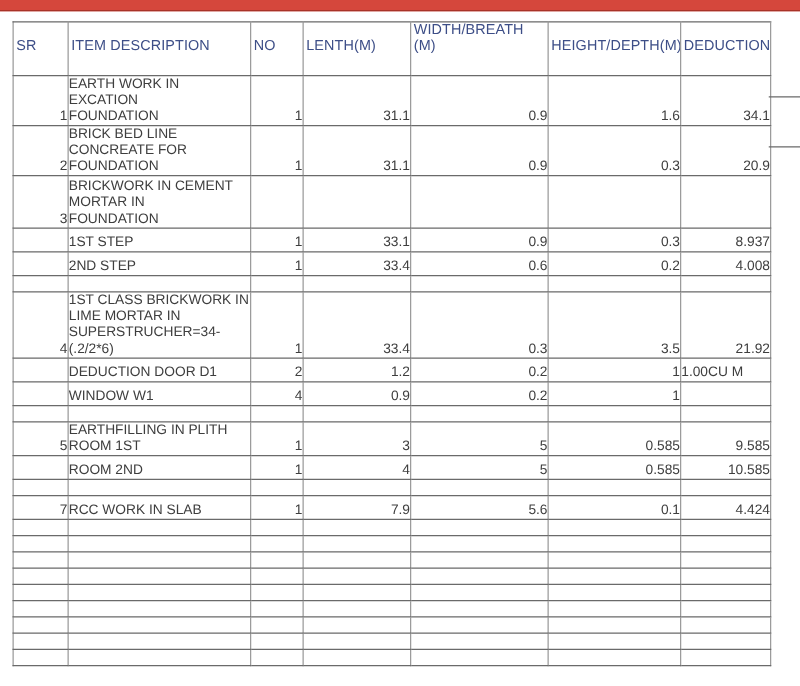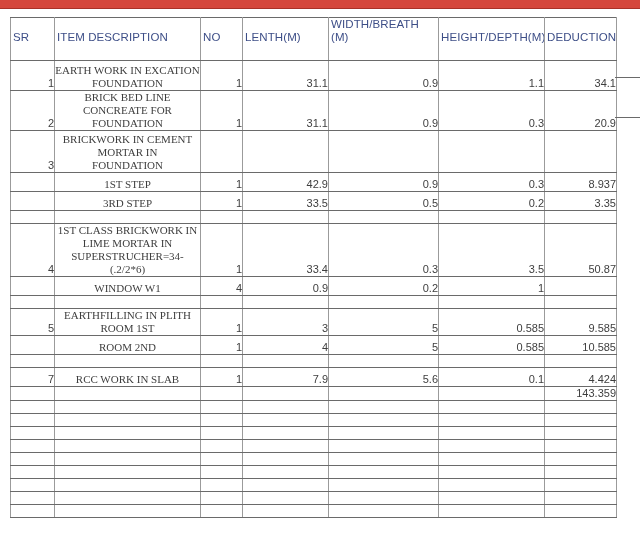--- a/index.html
+++ b/index.html
@@ -21,21 +21,21 @@
     border-top:1px solid #6a6a6a;border-bottom:1px solid #6a6a6a;
     vertical-align:bottom;overflow:hidden;
     font-size:11px;line-height:13px;color:#3e3e3e;
     padding:0;font-weight:normal;
   }
   table.sheet th{
     color:#3d4e87;text-align:left;padding:0 0 16px 2px;
     font-size:11.5px;letter-spacing:0.1px;
   }
   td.sr{text-align:right;padding-right:0;}
-  td.desc{text-align:center;padding-left:1px;white-space:pre-line;font-family:Liberation Serif, serif;}
+  td.desc{text-align:left;padding-left:1px;white-space:pre-line;}
   td.num{text-align:right;padding-right:2px;}
   td.qty-left{text-align:left;padding-left:0;}
   tr.h30{height:30px;}tr.h40{height:40px;}tr.h42{height:42px;}
   tr.h19{height:19px;}tr.h13{height:13px;}tr.h50{height:50px;}
   tr.h26{height:26px;}tr.h14{height:14px;}
   .ext-line{position:absolute;left:615px;width:25px;height:1px;background:#6a6a6a;}
   #ext1{top:77px;}
   #ext2{top:117px;}
 </style>
 </head>
@@ -66,21 +66,21 @@
       <th>DEDUCTION</th>
     </tr>
 
     <tr class="h30">
       <td class="sr">1</td>
       <td class="desc">EARTH WORK IN EXCATION
 FOUNDATION</td>
       <td class="num">1</td>
       <td class="num">31.1</td>
       <td class="num">0.9</td>
-      <td class="num">1.1</td>
+      <td class="num">1.6</td>
       <td class="num">34.1</td>
     </tr>
 
     <tr class="h40">
       <td class="sr">2</td>
       <td class="desc">BRICK BED LINE
 CONCREATE FOR
 FOUNDATION</td>
       <td class="num">1</td>
       <td class="num">31.1</td>
@@ -98,36 +98,36 @@
       <td class="num"></td>
       <td class="num"></td>
       <td class="num"></td>
       <td class="num"></td>
     </tr>
 
     <tr class="h19">
       <td class="sr"></td>
       <td class="desc">1ST STEP</td>
       <td class="num">1</td>
-      <td class="num">42.9</td>
+      <td class="num">33.1</td>
       <td class="num">0.9</td>
       <td class="num">0.3</td>
       <td class="num">8.937</td>
     </tr>
 
-
-    <tr class="h19">
-      <td class="sr"></td>
-      <td class="desc">3RD STEP</td>
-      <td class="num">1</td>
-      <td class="num">33.5</td>
-      <td class="num">0.5</td>
+    <tr class="h19">
+      <td class="sr"></td>
+      <td class="desc">2ND STEP</td>
+      <td class="num">1</td>
+      <td class="num">33.4</td>
+      <td class="num">0.6</td>
       <td class="num">0.2</td>
-      <td class="num">3.35</td>
-    </tr>
+      <td class="num">4.008</td>
+    </tr>
+
 
     <tr class="h13">
       <td class="sr"></td>
       <td class="desc"></td>
       <td class="num"></td>
       <td class="num"></td>
       <td class="num"></td>
       <td class="num"></td>
       <td class="num"></td>
     </tr>
@@ -135,23 +135,32 @@
     <tr class="h50">
       <td class="sr">4</td>
       <td class="desc">1ST CLASS BRICKWORK IN
 LIME MORTAR IN
 SUPERSTRUCHER=34-
 (.2/2*6)</td>
       <td class="num">1</td>
       <td class="num">33.4</td>
       <td class="num">0.3</td>
       <td class="num">3.5</td>
-      <td class="num">50.87</td>
-    </tr>
-
+      <td class="num">21.92</td>
+    </tr>
+
+    <tr class="h19">
+      <td class="sr"></td>
+      <td class="desc">DEDUCTION DOOR D1</td>
+      <td class="num">2</td>
+      <td class="num">1.2</td>
+      <td class="num">0.2</td>
+      <td class="num">1</td>
+      <td class="qty-left">1.00CU M</td>
+    </tr>
 
     <tr class="h19">
       <td class="sr"></td>
       <td class="desc">WINDOW W1</td>
       <td class="num">4</td>
       <td class="num">0.9</td>
       <td class="num">0.2</td>
       <td class="num">1</td>
       <td class="num"></td>
     </tr>
@@ -200,29 +209,20 @@
     <tr class="h19">
       <td class="sr">7</td>
       <td class="desc">RCC WORK IN SLAB</td>
       <td class="num">1</td>
       <td class="num">7.9</td>
       <td class="num">5.6</td>
       <td class="num">0.1</td>
       <td class="num">4.424</td>
     </tr>
 
-    <tr class="h14">
-      <td class="sr"></td>
-      <td class="desc"></td>
-      <td class="num"></td>
-      <td class="num"></td>
-      <td class="num"></td>
-      <td class="num"></td>
-      <td class="num">143.359</td>
-    </tr>
 
     <tr class="h13">
           <td class="sr"></td>
           <td class="desc"></td>
           <td class="num"></td>
           <td class="num"></td>
           <td class="num"></td>
           <td class="num"></td>
           <td class="num"></td>
         </tr>

